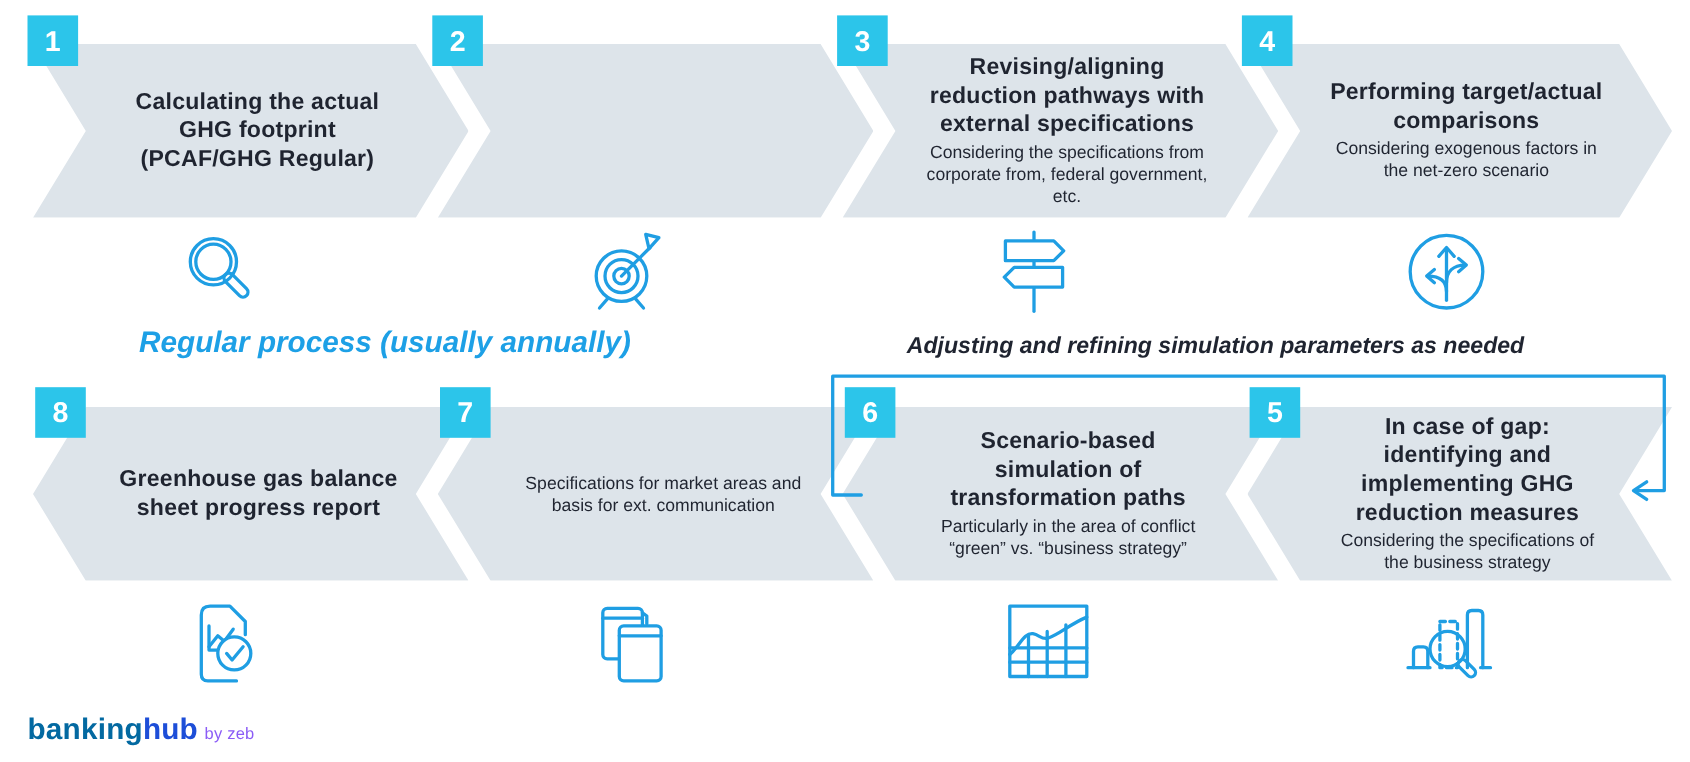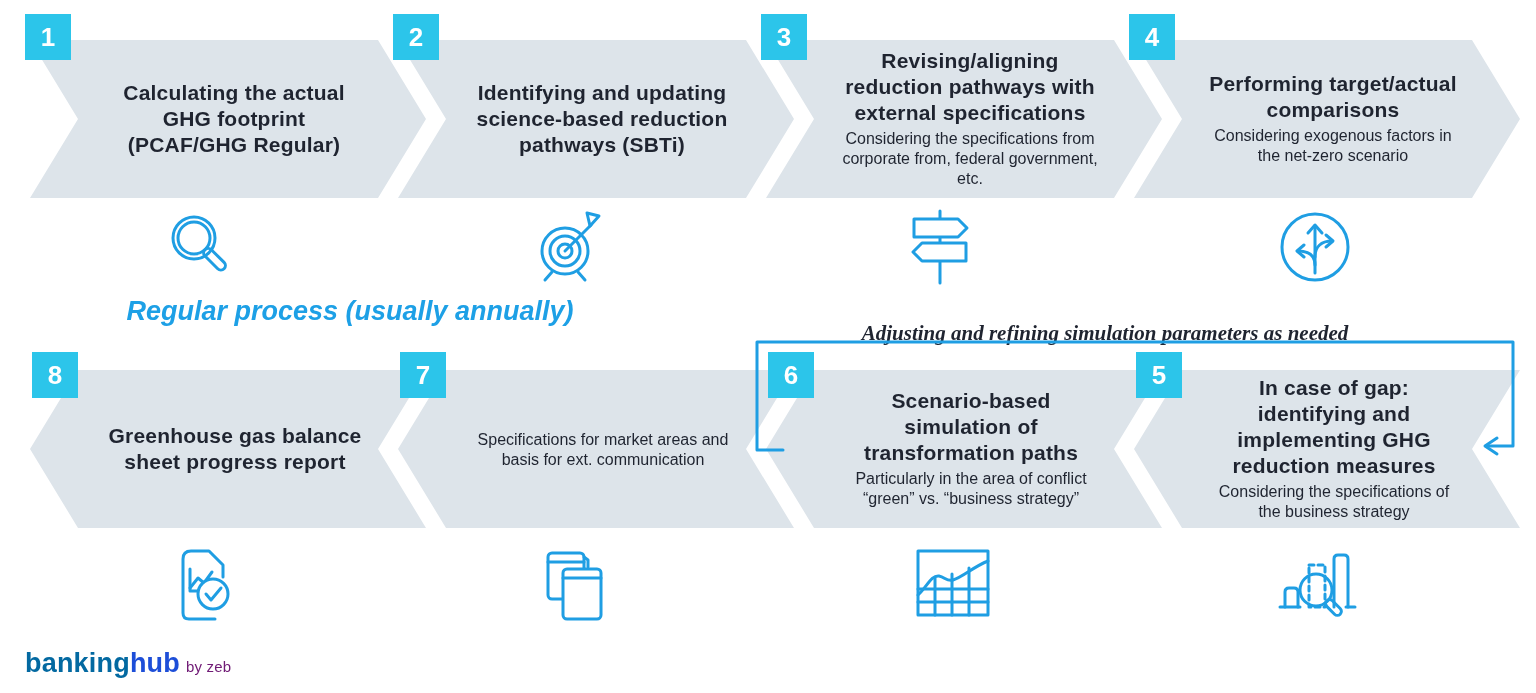--- a/index.html
+++ b/index.html
@@ -27,48 +27,44 @@
   .step.bottom .step-text{left:76px;right:62px;}
   .step-title{font-weight:bold;font-size:21px;line-height:1.24;color:#1f2430;letter-spacing:.2px;text-align:center;}
   .step-sub{font-size:16px;line-height:1.26;color:#1f2430;margin-top:3px;}
   .step-sub:empty{display:none;}
   .icon-box{position:absolute;width:90px;height:90px;display:flex;align-items:center;justify-content:center;z-index:2;}
   .icon-box.top{top:202px;}
   .icon-box.bottom{top:540px;}
   .icon-box svg{stroke:#1f9ee3;fill:none;stroke-width:3;stroke-linecap:round;stroke-linejoin:round;}
   .note{position:absolute;text-align:center;font-style:italic;font-weight:bold;z-index:2;}
   .note.blue{left:100px;top:296px;width:500px;font-size:27px;color:#1da0e6;}
-  .note.dark{left:780px;top:321px;width:650px;font-size:21px;color:#1f2430;font-family:Liberation Serif, serif;}
+  .note.dark{left:780px;top:303px;width:650px;font-size:21px;color:#1f2430;}
   .overlay{position:absolute;inset:0;z-index:4;pointer-events:none;}
   .logo{position:absolute;left:25px;top:648px;font-weight:bold;font-size:27px;letter-spacing:.2px;z-index:2;}
   .logo .p1{color:#0369a1;}
   .logo .p2{color:#1d4ed8;}
-  .logo .byline{font-size:15px;font-weight:normal;color:#701a75;margin-left:6px;}
+  .logo .byline{font-size:15px;font-weight:normal;color:#8b5cf6;margin-left:6px;}
 </style>
 </head>
 <body>
 
 <div class="canvas">
 
   <div class="step top" style="left:30px;width:396px;">
     <div class="chev right"></div>
     <div class="badge">1</div>
     <div class="step-text">
       <div class="step-title">Calculating the actual GHG footprint (PCAF/GHG Regular)</div>
 
     </div>
   </div>
 
   <div class="step top" style="left:398px;width:396px;">
     <div class="chev right"></div>
     <div class="badge">2</div>
-    <div class="step-text">
-      <div class="step-title">Identifying and updating science-based reduction pathways (SBTi)</div>
-
-    </div>
   </div>
 
   <div class="step top" style="left:766px;width:396px;">
     <div class="chev right"></div>
     <div class="badge">3</div>
     <div class="step-text">
       <div class="step-title">Revising/aligning reduction pathways with external specifications</div>
       <div class="step-sub">Considering the specifications from corporate from, federal government, etc.</div>
     </div>
   </div>

